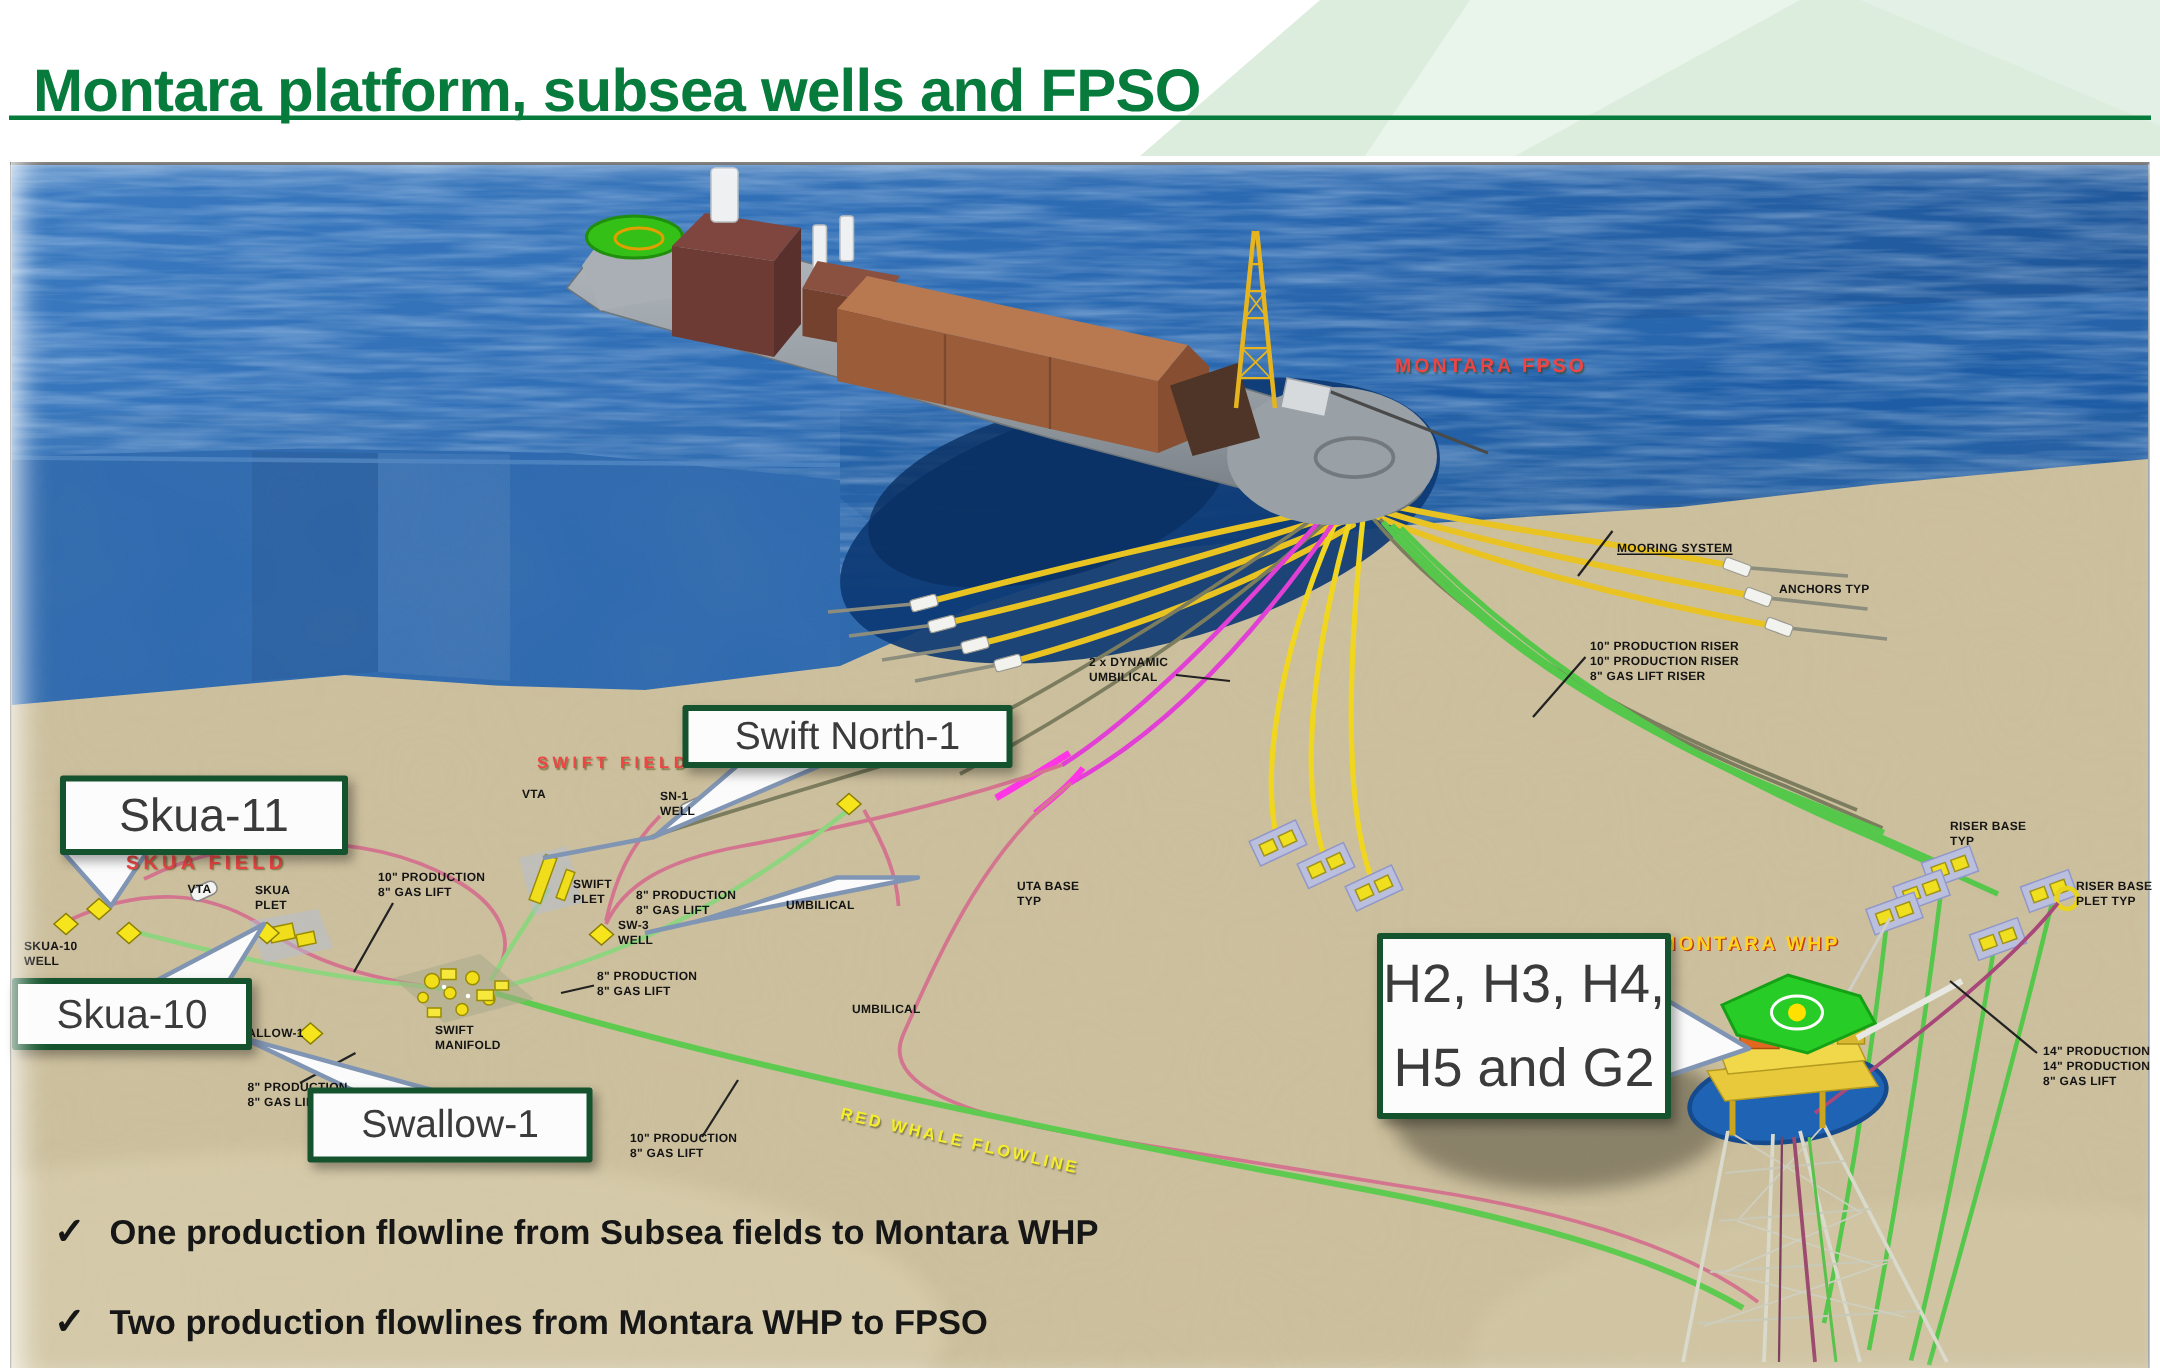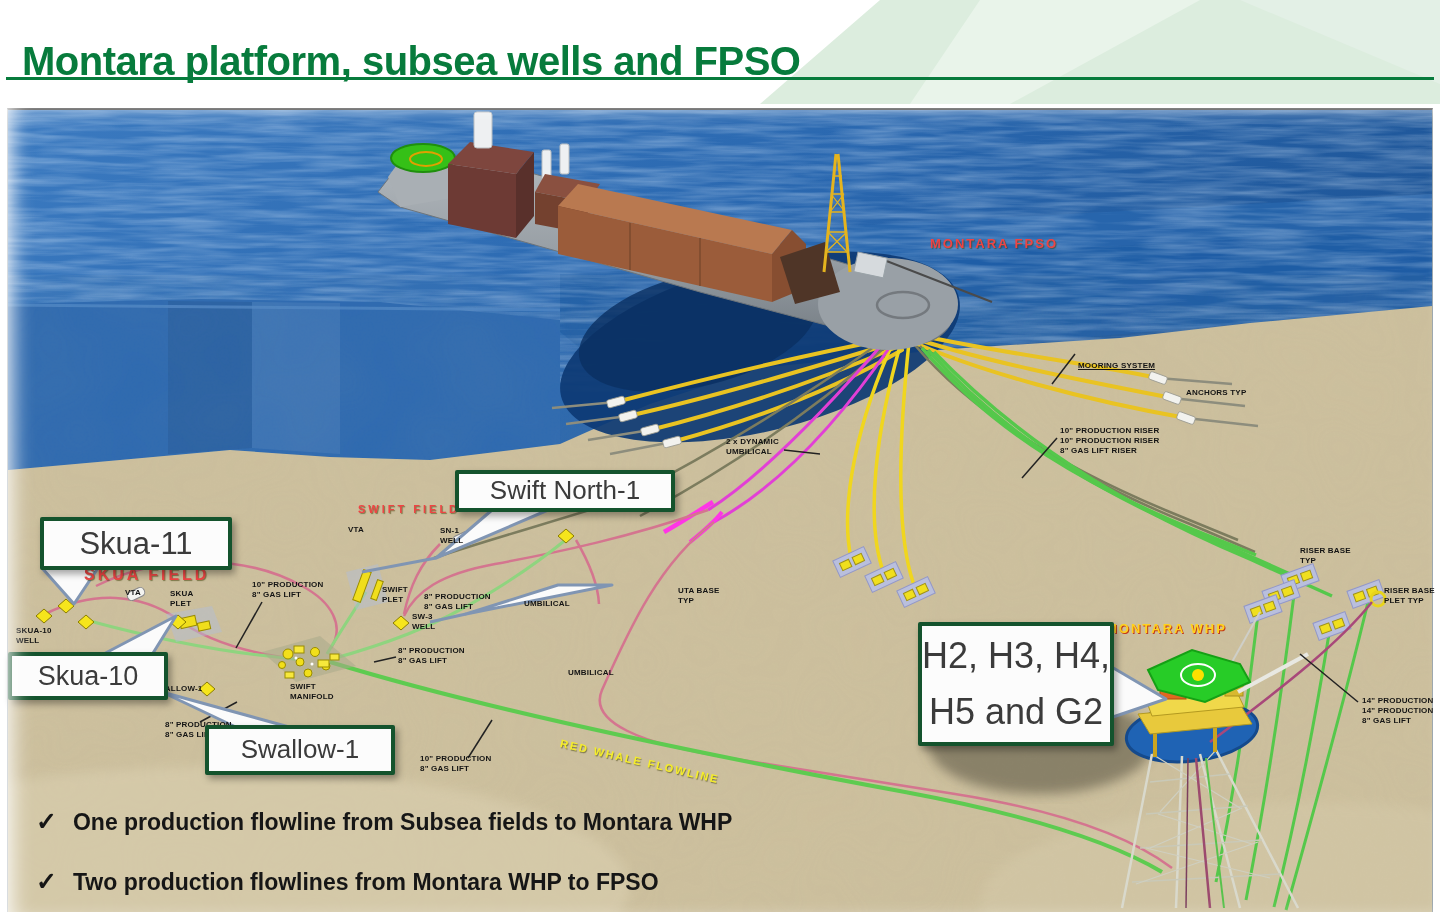--- a/index.html
+++ b/index.html
@@ -370,21 +370,21 @@
       <polygon points="96,656 150,656 176,614"></polygon>
       <polygon points="242,728 300,728 162,690"></polygon>
       <polygon points="1110,664 1110,716 1166,697"></polygon>
     </g>
   </svg>
   </div>
   <div class="scene-glare"></div>
 
   <div class="ylab" style="left:930px;top:236px;">MONTARA FPSO</div>
   <div class="ylab" style="left:358px;top:502px;font-size:11px;letter-spacing:3px;">SWIFT FIELD</div>
-  <div class="ylab" style="left:84px;top:567px;font-size:16px;letter-spacing:3px;z-index:22;">SKUA FIELD</div>
+  <div class="ylab" style="left:84px;top:567px;font-size:13px;letter-spacing:3px;z-index:22;">SKUA FIELD</div>
   <div class="ylab" style="left:1106px;top:621px;color:#ffd21e;text-shadow:1px 1px 0 #c23a1a;">MONTARA WHP</div>
   <div class="ylab" style="left:562px;top:736px;font-size:11px;transform:rotate(13deg);transform-origin:left top;letter-spacing:2px;color:#f6ee2a;">RED WHALE FLOWLINE</div>
 
   <div class="ann" style="left:1078px;top:361px;text-decoration:underline;">MOORING SYSTEM</div>
   <div class="ann" style="left:1186px;top:388px;">ANCHORS TYP</div>
   <div class="ann" style="left:1060px;top:426px;">10" PRODUCTION RISER
 10" PRODUCTION RISER
 8" GAS LIFT RISER</div>
   <div class="ann" style="left:726px;top:437px;">2 x DYNAMIC
 UMBILICAL</div>

